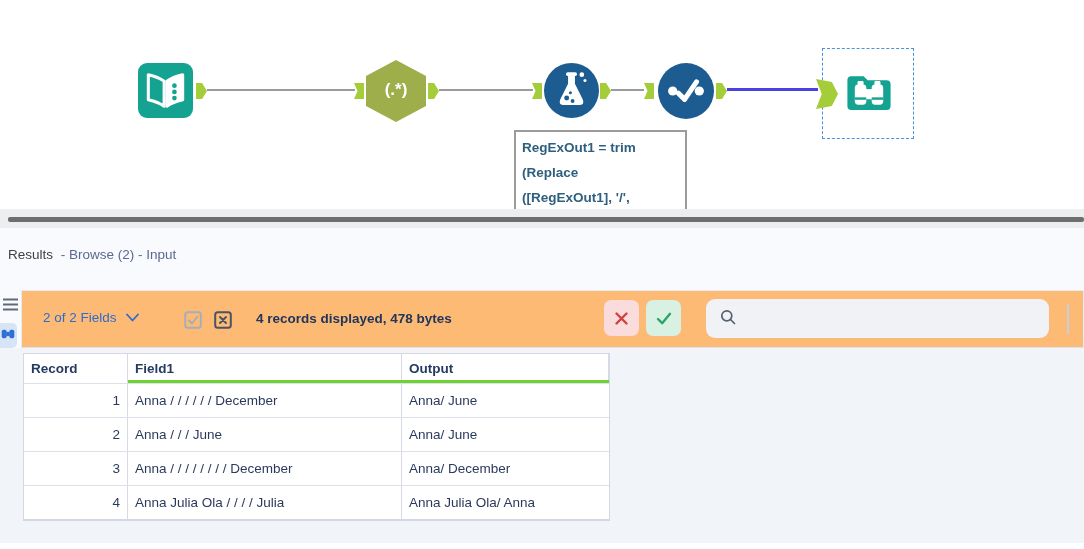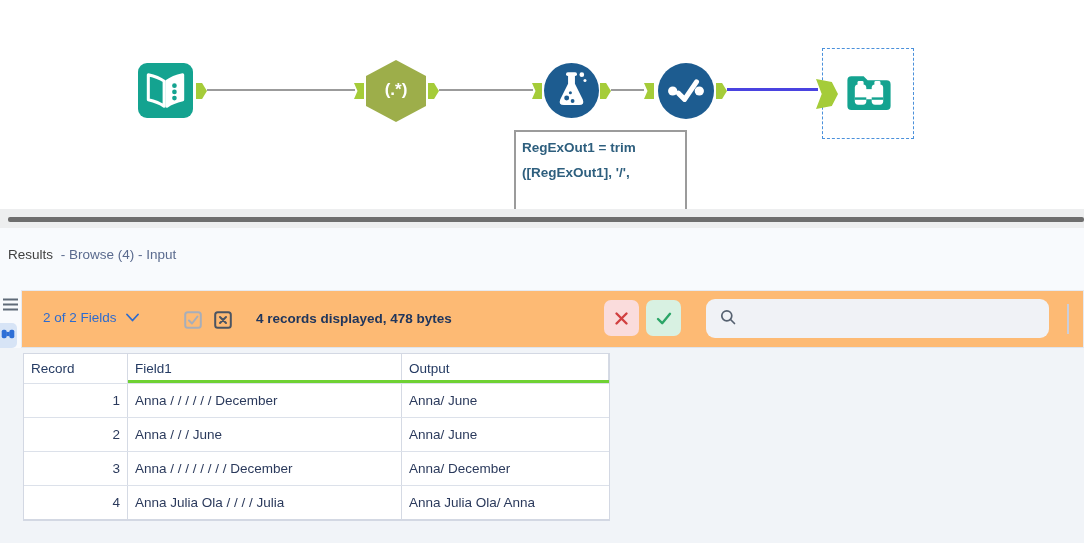--- a/index.html
+++ b/index.html
@@ -67,21 +67,21 @@
         border:1px solid #D3D8E3;box-sizing:content-box;}
   .trow{display:flex;height:33px;border-bottom:1px solid #DCE1EA;background:#fff;}
   .trow:last-child{border-bottom:1px solid #D3D8E3;}
   .thead{display:flex;height:29px;position:relative;border-bottom:1px solid #DCE1EA;background:#fff;}
   .cell{box-sizing:border-box;border-right:1px solid #D5DAE4;font-size:13.5px;color:#2B3A5C;
         display:flex;align-items:center;padding:0 7px;overflow:hidden;white-space:nowrap;}
   .cell:last-child{border-right:none;}
   .col-record{width:104px;justify-content:flex-end;}
   .col-field1{width:274px;}
   .col-output{width:207px;}
-  .thead .cell{font-weight:normal;color:#253B63;justify-content:flex-start;}
+  .thead .cell{font-weight:bold;color:#253B63;justify-content:flex-start;}
   .green-underline{position:absolute;left:104px;bottom:0;width:481px;height:3px;background:#6FD133;}
   .bottom-strip{position:absolute;left:0;bottom:0;width:1084px;height:6px;background:#fff;}
 </style>
 </head>
 <body>
 
 <div id="app">
 
   <div class="canvas">
 
@@ -154,33 +154,34 @@
           <rect x="22" y="14" width="8.5" height="15" rx="2.5" fill="#fff"></rect>
           <rect x="17.5" y="17.5" width="5" height="7.5" fill="#fff"></rect>
           <rect x="9.5" y="23.6" width="8.5" height="1.8" fill="#14A390"></rect>
           <rect x="22" y="23.6" width="8.5" height="1.8" fill="#14A390"></rect>
         </svg>
       </div>
     </div>
 
     <div class="annotation">
       <div>RegExOut1 = trim</div>
+      <div>(Replace</div>
       <div>([RegExOut1], '/',</div>
     </div>
   </div>
 
   <div class="splitter-strip">
     <div class="splitter-bar"></div>
   </div>
 
   <div class="results">
 
     <div class="results-title">
       <span class="primary">Results</span>
-      <span class="secondary">- Browse (4) - Input</span>
+      <span class="secondary">- Browse (2) - Input</span>
     </div>
 
     <div class="side-icon" style="left:3px;top:69px;">
       <svg width="15" height="13" viewBox="0 0 15 13">
         <rect x="0" y="0.5" width="15" height="2" fill="#5F6A78"></rect>
         <rect x="0" y="5.5" width="15" height="2" fill="#5F6A78"></rect>
         <rect x="0" y="10.5" width="15" height="2" fill="#5F6A78"></rect>
       </svg>
     </div>
     <div class="browse-tab">

